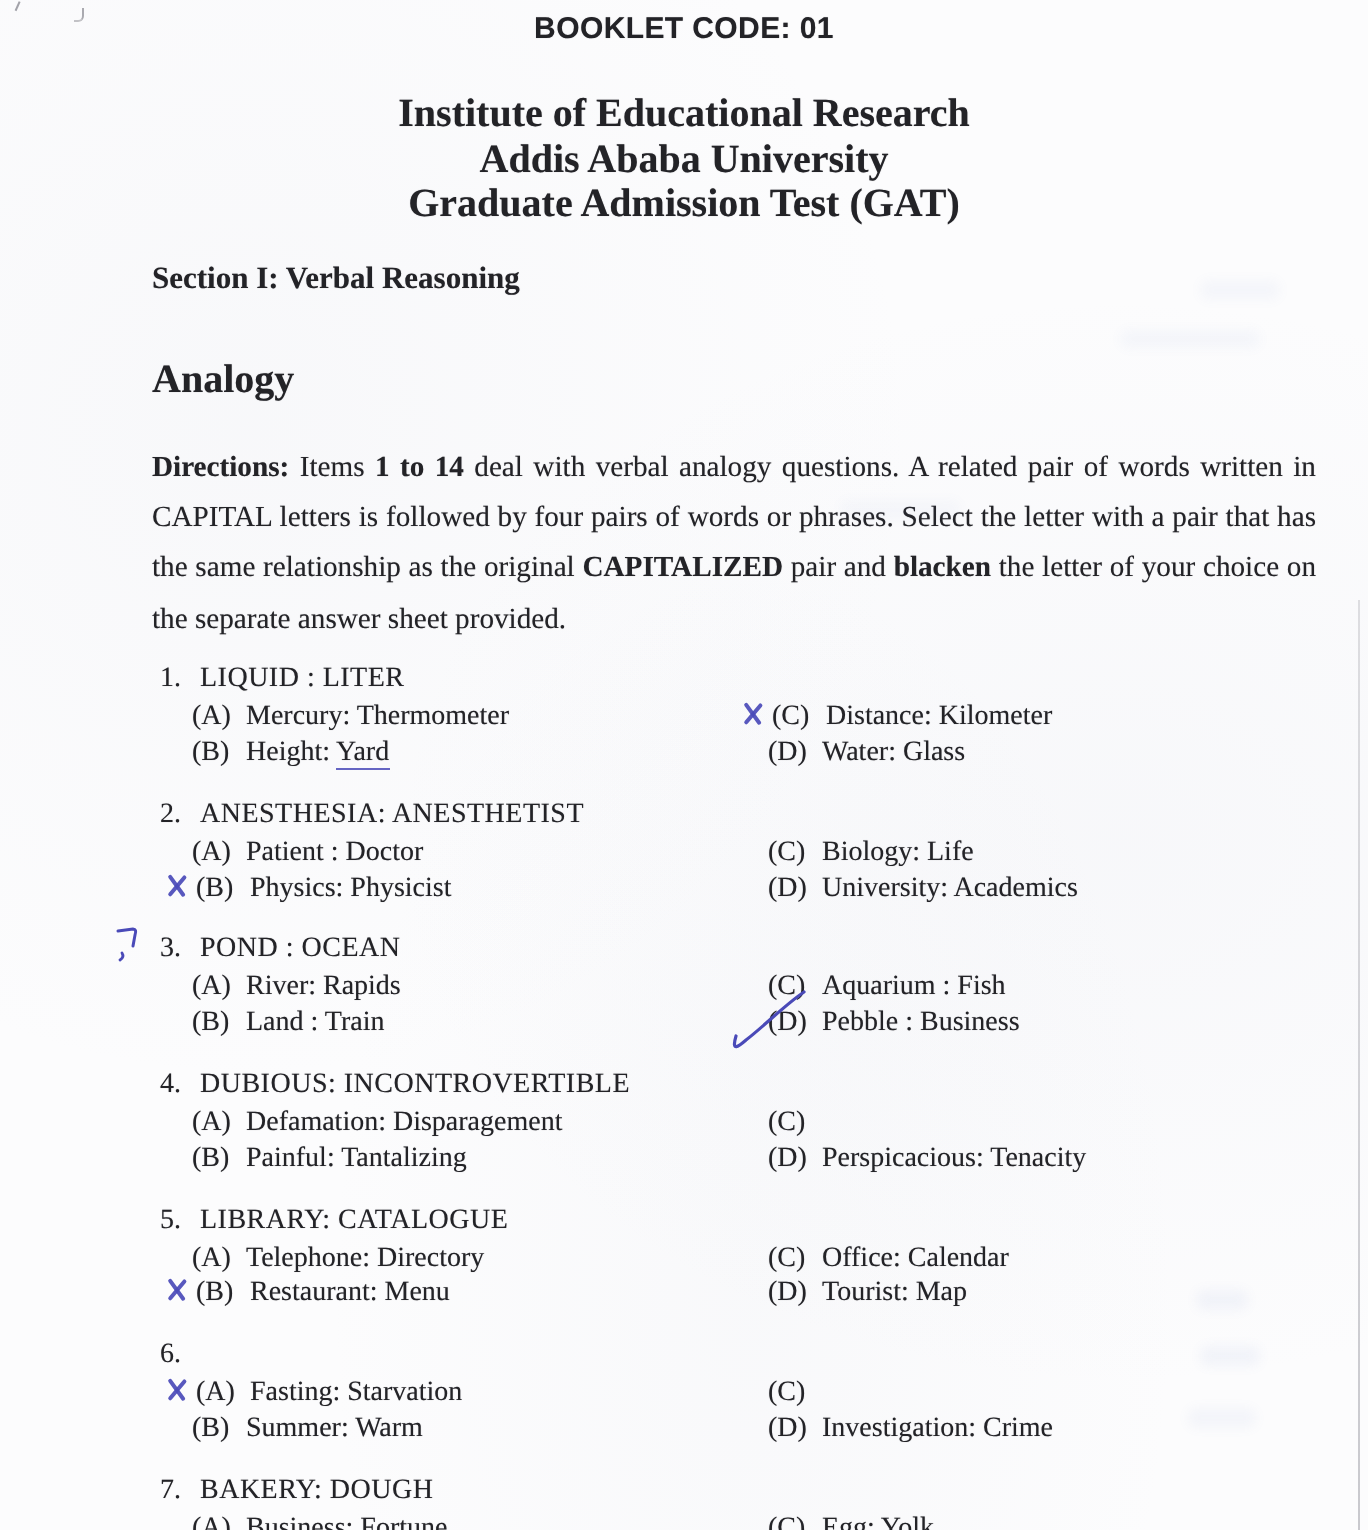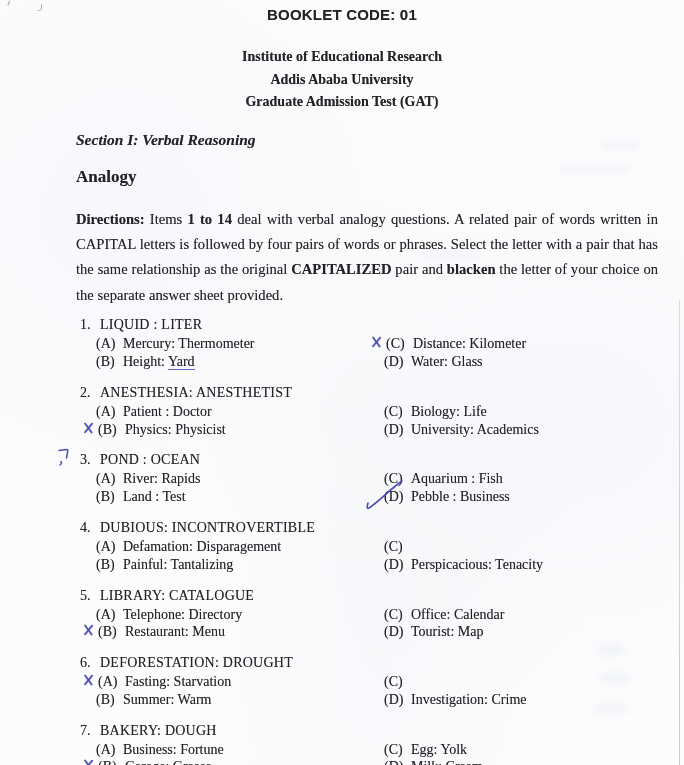--- a/index.html
+++ b/index.html
@@ -18,25 +18,25 @@
   }
   .soft{ text-shadow:0 0 .45px rgba(20,20,30,.38); }
 
   
   .booklet-code{
     text-align:center; padding-top:6px;
     font-family:"Liberation Sans", sans-serif;
     font-weight:bold; font-size:15px; letter-spacing:.2px;
   }
   .header-block{ margin-top:23px; text-align:center; }
-  .header-block div{ font-weight:bold; font-size:14px; line-height:22.5px; }
-
-  
-  .section-title{ margin:17px 0 0 76px; font-weight:bold; font-size:15.5px;font-style:italic; }
-  .subsection-title{ margin:18px 0 0 76px; font-weight:bold; font-size:17px; }
+  .header-block div{ font-weight:bold; font-size:20px; line-height:22.5px; }
+
+  
+  .section-title{ margin:17px 0 0 76px; font-weight:bold; font-size:15.5px; }
+  .subsection-title{ margin:30px 0 0 76px; font-weight:bold; font-size:20px; }
 
   
   .directions{
     margin:20px 26px 0 76px;
     font-size:14.6px; line-height:25.4px;
     text-align:justify;
   }
   .directions .b{ font-weight:bold; }
 
   
@@ -184,21 +184,21 @@
             </svg></span>
         </div>
     <div class="opt-grid">
       <div class="col-left">
             <div class="opt">
               <span class="opt-label">(A)</span>
               <span class="opt-text">River: Rapids</span>
             </div>
             <div class="opt">
               <span class="opt-label">(B)</span>
-              <span class="opt-text">Land : Test</span>
+              <span class="opt-text">Land : Train</span>
             </div>
           </div>
       <div class="col-right">
             <div class="opt">
               <span class="opt-label">(C)</span>
               <span class="opt-text">Aquarium : Fish</span>
             </div>
             <div class="opt">
               <span class="ink-slash"><svg width="42" height="36" viewBox="0 0 42 36">
                   <path d="M40,3 C31,9 19,21 11,27 C7.5,30 3.5,33.5 6,25" fill="none" stroke="#4a4ab8" stroke-width="1.6" stroke-linecap="round"></path>
@@ -264,21 +264,20 @@
               <span class="opt-label">(D)</span>
               <span class="opt-text">Tourist: Map</span>
             </div>
           </div>
     </div>
   </div>
 
   <div class="question">
     <div class="q-head">
       <span class="q-num">6.</span>
-      <span class="q-stem">DEFORESTATION: DROUGHT</span>
     </div>
     <div class="opt-grid">
       <div class="col-left">
             <div class="opt">
               <span class="ink-x"></span>
               <span class="opt-label">(A)</span>
               <span class="opt-text">Fasting: Starvation</span>
             </div>
             <div class="opt">
               <span class="opt-label">(B)</span>

